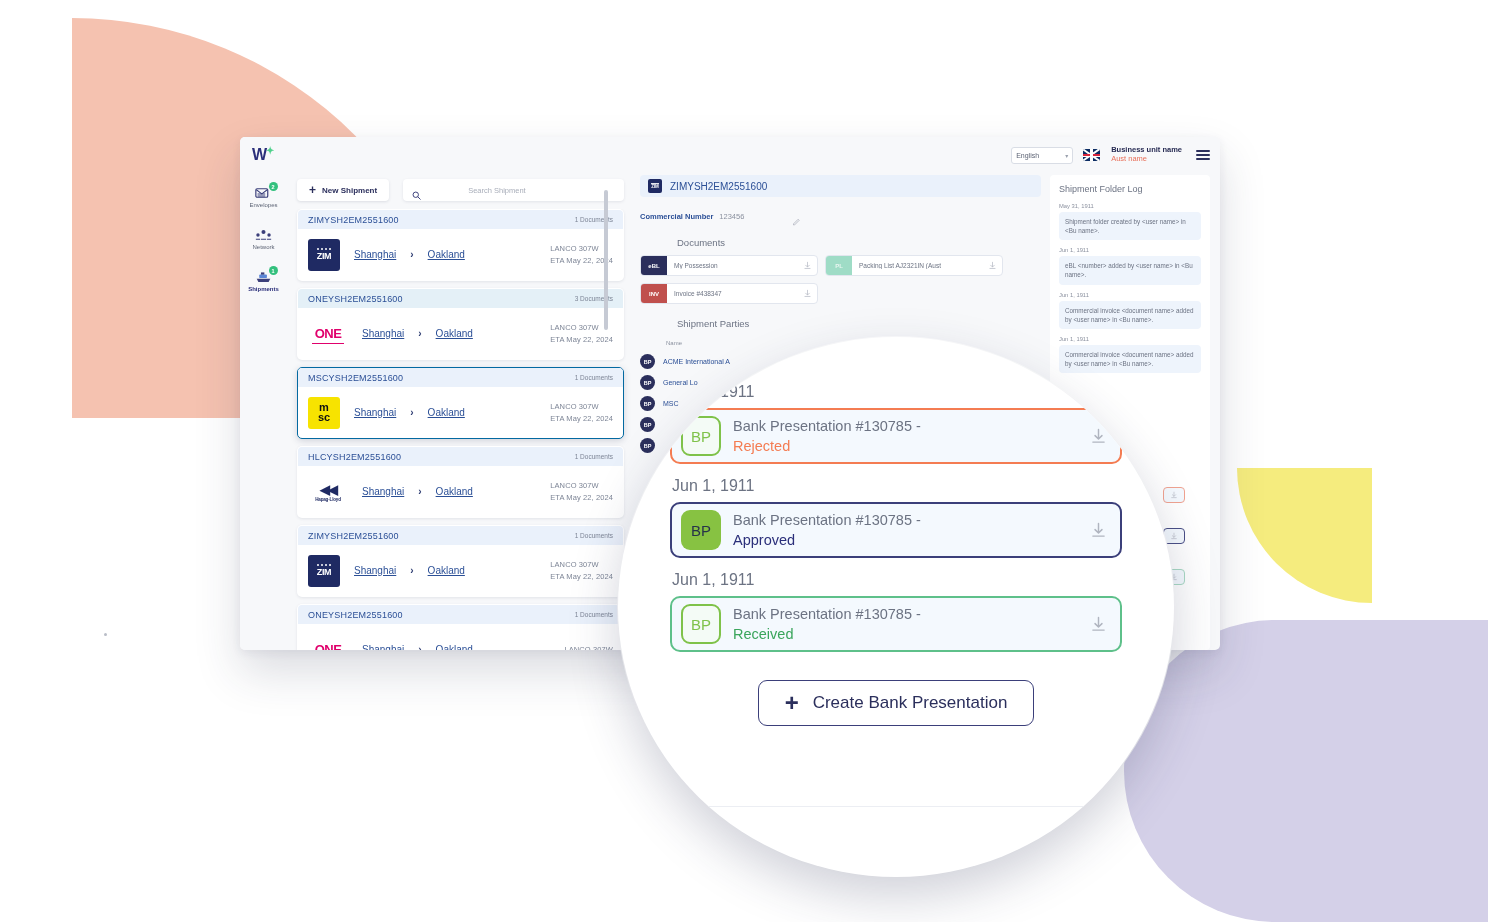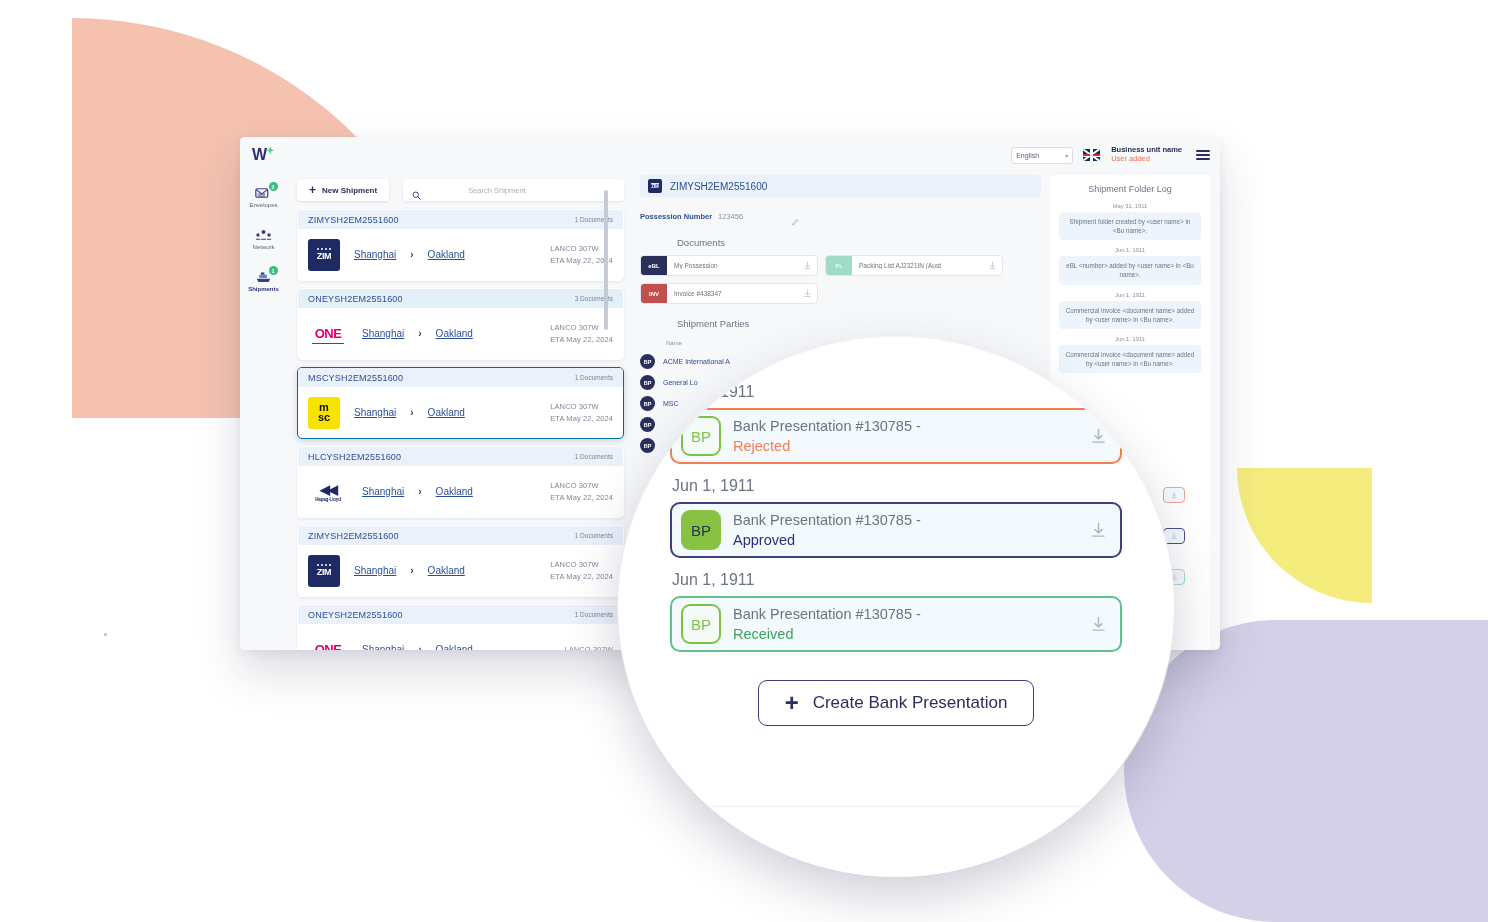--- a/index.html
+++ b/index.html
@@ -202,21 +202,21 @@
   }
   #actions-btn .caret { font-size:7px; color:#8b919f; }
   #actions-menu {
     margin-top:1px; margin-left:-10px; width:108px; background:#fff; border-radius:4px;
     box-shadow:0 4px 14px rgba(40,45,80,.18); padding:4px 0; overflow:hidden; height:92px;
   }
   .action-item { height:21px; display:flex; align-items:center; padding:0 10px; font-size:7.5px; color:#5d6475; cursor:pointer; white-space:nowrap;}
   .action-item.bold { color:#2b2f5c; font-weight:bold; }
 
   
-  #log-col { width: 160px; flex:0 0 160px; background:#fff; border-radius:4px; padding: 9px 9px 0; overflow:hidden;text-align:center; }
+  #log-col { width: 160px; flex:0 0 160px; background:#fff; border-radius:4px; padding: 9px 9px 0; overflow:hidden; }
   #log-title { font-size:9px; color:#6c7383; margin-bottom:9px; }
   .log-date { font-size:5.8px; color:#8b919f; margin-bottom:3px; }
   .log-bubble {
     background:#eef4fc; border-radius:4px; padding:5px 6px; margin-bottom:7px;
     font-size:6.3px; color:#6c7383; line-height:1.45;
   }
 
   
   .side-dl { position:absolute; width:22px; height:16px; border-radius:4px;
              display:flex;align-items:center;justify-content:center; background:#f4f9fe; }
@@ -284,21 +284,21 @@
       </div>
       <div class="bu-block">
         <span class="flag">
             <u></u>
             <u class="b"></u>
             <i class="h"></i>
             <i class="v"></i>
           </span>
         <span class="bu-text">
           <span class="bu-name" style="display:block">Business unit name</span>
-          <span class="bu-user" style="display:block">User added</span>
+          <span class="bu-user" style="display:block">Aust name</span>
         </span>
       </div>
       <div id="hamburger">
           <span></span>
           <span></span>
           <span></span>
         </div>
     </div>
 
     <div id="app-body">
@@ -503,21 +503,21 @@
                   <i></i>
                   <i></i>
                   <i></i>
                 </span>
                 <span class="t">ZIM</span>
             </span>
             <span class="tname">ZIMYSH2EM2551600</span>
           </div>
 
           <div id="ref-row">
-            <span class="ref-label">Possession Number</span>
+            <span class="ref-label">Commercial Number</span>
             <span class="ref-value">123456</span>
             <span class="pencil">
               <svg viewBox="0 0 12 12">
                   <path d="M2 9.2 8.2 3 9.6 4.4 3.4 10.6H2z" fill="none" stroke="#a9aeba" stroke-width="1"></path>
                 </svg>
             </span>
           </div>
 
           <div class="sec-title">Documents</div>
           <div id="docs-grid">

